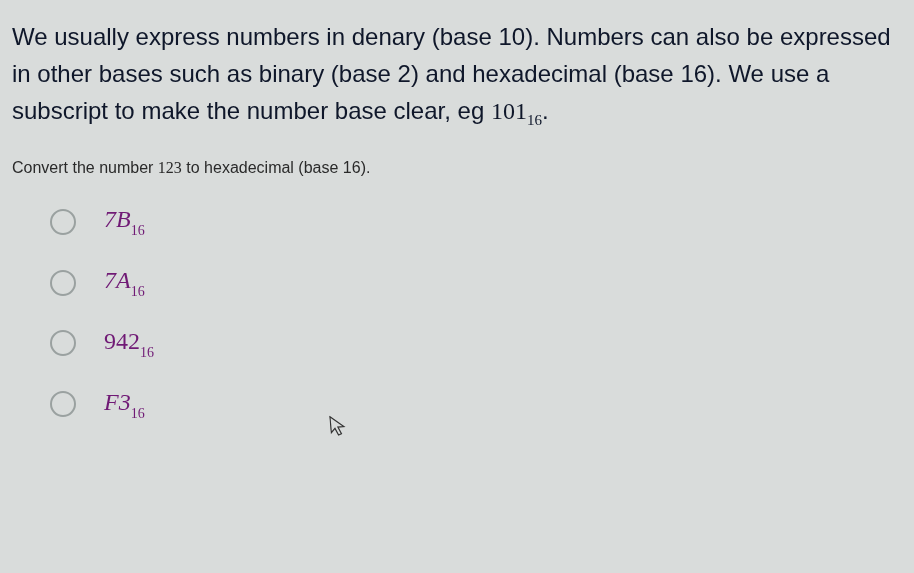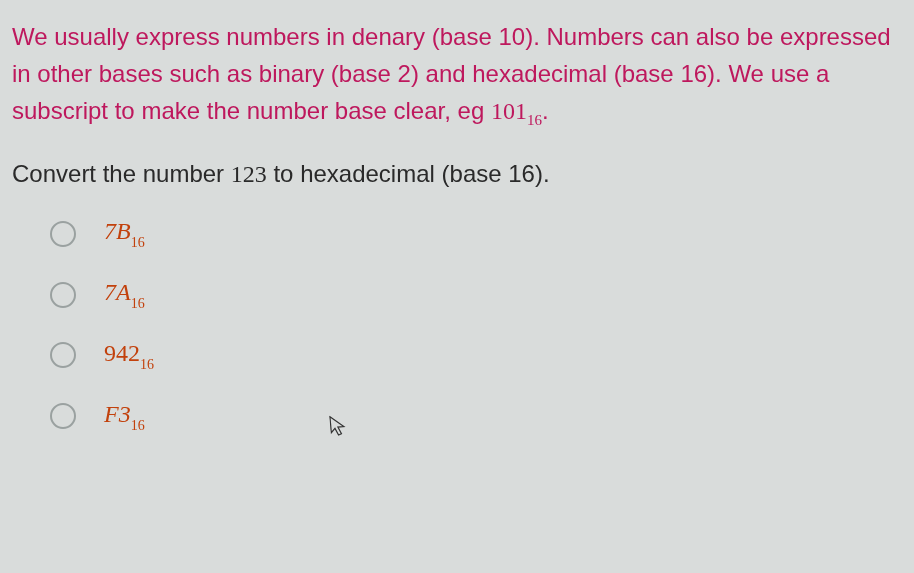--- a/index.html
+++ b/index.html
@@ -11,25 +11,25 @@
       height: 573px;
       box-sizing: border-box;
       color: #333;
     }
     .container {
       padding: 18px 22px 0 12px;
     }
     .intro {
       font-size: 24px;
       line-height: 1.55;
-      color: #be185d;
+      color: #0f172a;
       margin-bottom: 24px;
     }
     .question {
-      font-size: 24px;
+      font-size: 16px;
       line-height: 1.5;
       color: #2a2a2a;
       margin-bottom: 26px;
     }
     .options {
       padding-left: 38px;
     }
     .option-row {
       display: flex;
       align-items: center;
@@ -43,21 +43,21 @@
       border-radius: 50%;
       background: transparent;
       flex-shrink: 0;
       margin-right: 28px;
       box-sizing: border-box;
     }
     .option-label {
       font-family: "Times New Roman", Times, serif;
       font-style: italic;
       font-size: 24px;
-      color: #c2410c;
+      color: #701a75;
     }
     .option-label .main {
       font-style: italic;
     }
     .option-label .num {
       font-style: normal;
     }
     .option-label sub {
       font-size: 14px;
       font-style: normal;

